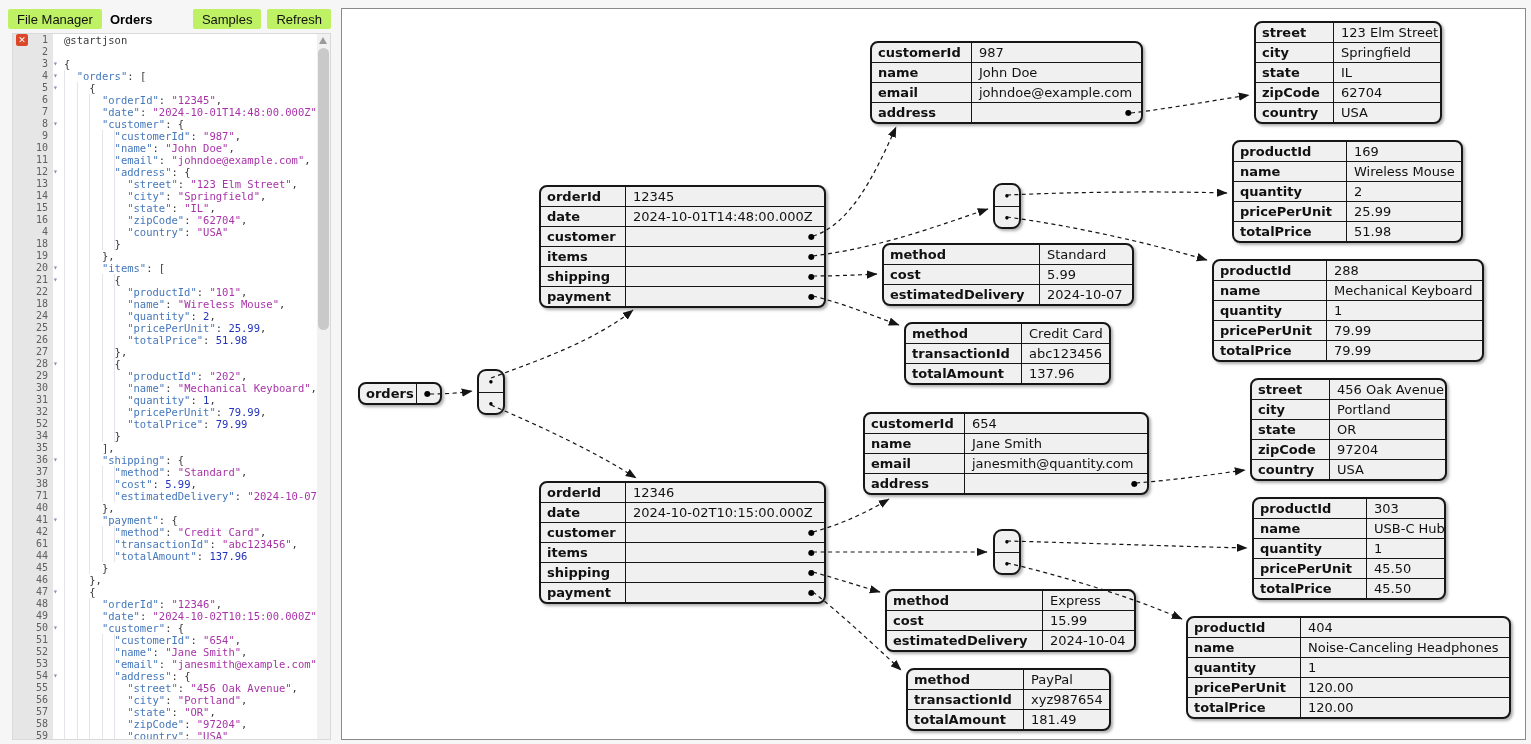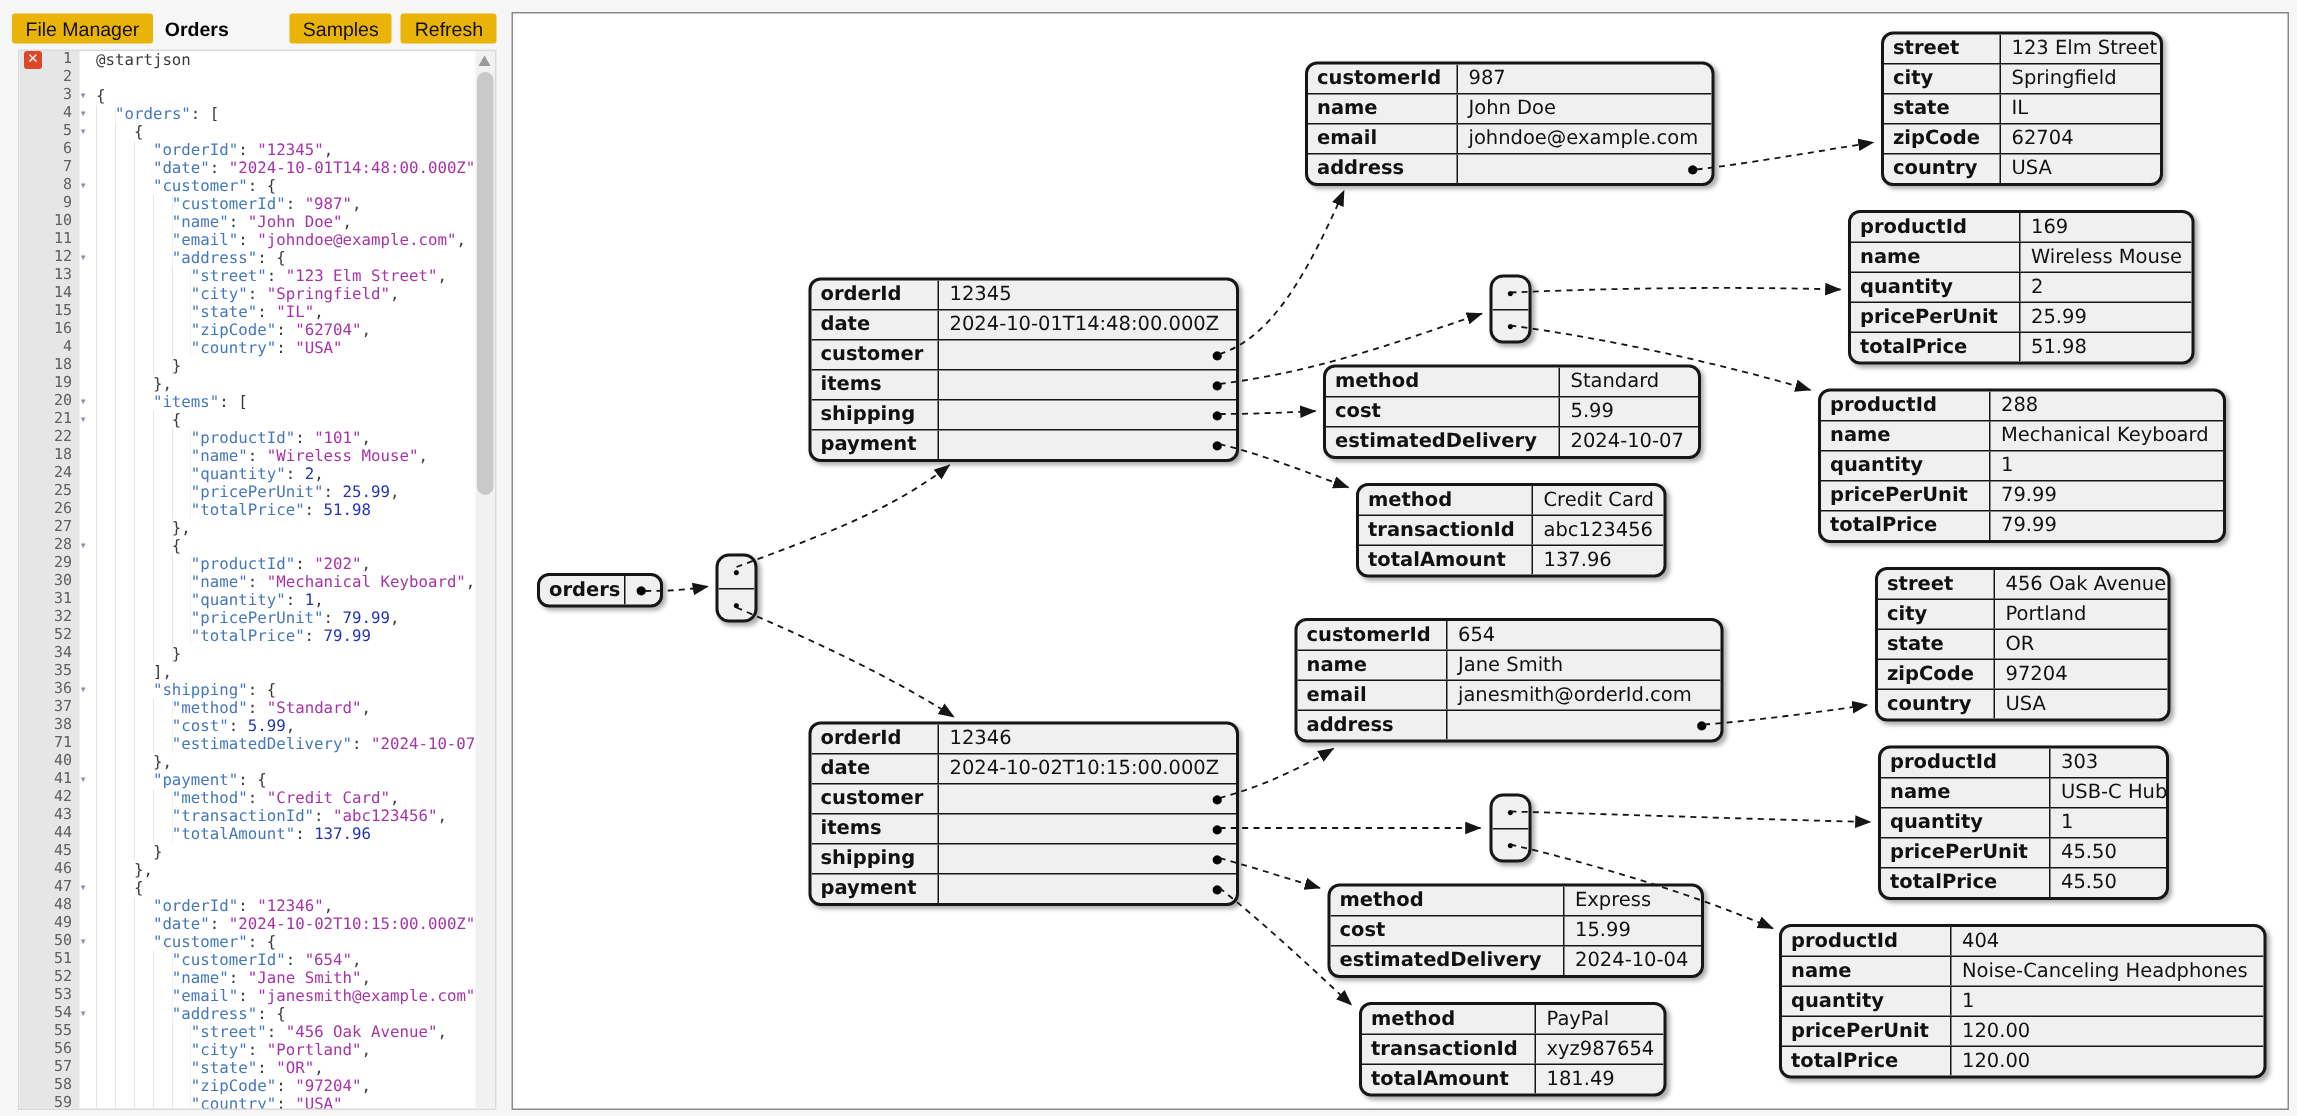--- a/index.html
+++ b/index.html
@@ -1,20 +1,20 @@
 <!DOCTYPE html>
 <html><head>
 <meta charset="utf-8">
 <style>
   html,body{margin:0;padding:0;width:1531px;height:744px;overflow:hidden;
     background:#f6f6f6;font-family:"Liberation Sans",sans-serif;}
   
   .left-panel{position:absolute;left:8px;top:8px;width:323px;bottom:4px;}
   .toolbar{position:absolute;left:0;top:0;right:0;height:22px;display:flex;align-items:center;gap:6px;}
-  .tb-btn{background:#eab308;color:#111;border:none;border-radius:2px;height:20px;
+  .tb-btn{background:#bef264;color:#111;border:none;border-radius:2px;height:20px;
     padding:0 9px;font:13px "Liberation Sans",sans-serif;cursor:pointer;}
   .tb-title{font:bold 13px "Liberation Sans",sans-serif;color:#000;padding:0 2px;}
   .tb-spacer{flex:1;}
   .editor{position:absolute;left:4px;right:0;top:25px;bottom:0;background:#fff;
     border:1px solid #d9d9d9;box-sizing:border-box;overflow:hidden;}
   .ed-line{position:relative;height:12px;line-height:12px;white-space:nowrap;
     font-family:"DejaVu Sans Mono",monospace;font-size:10.5px;}
   .ed-num{display:inline-block;width:40px;background:#e6e6e6;color:#606060;
     text-align:right;padding-right:5px;box-sizing:border-box;font-size:10px;vertical-align:top;}
   .ed-fold{display:inline-block;width:11px;color:#8890aa;font-size:8px;vertical-align:top;}
@@ -97,21 +97,21 @@
         <div class="ed-line"><span class="ed-num">52</span><span class="ed-fold"></span><span class="ed-code"><span class="tk-i">          </span><span class="tk-k">"totalPrice"</span><span class="tk-d">: </span><span class="tk-n">79.99</span></span></div>
         <div class="ed-line"><span class="ed-num">34</span><span class="ed-fold"></span><span class="ed-code"><span class="tk-i">        </span><span class="tk-d">}</span></span></div>
         <div class="ed-line"><span class="ed-num">35</span><span class="ed-fold"></span><span class="ed-code"><span class="tk-i">      </span><span class="tk-d">],</span></span></div>
         <div class="ed-line"><span class="ed-num">36</span><span class="ed-fold">▾</span><span class="ed-code"><span class="tk-i">      </span><span class="tk-k">"shipping"</span><span class="tk-d">: {</span></span></div>
         <div class="ed-line"><span class="ed-num">37</span><span class="ed-fold"></span><span class="ed-code"><span class="tk-i">        </span><span class="tk-k">"method"</span><span class="tk-d">: </span><span class="tk-s">"Standard"</span><span class="tk-d">,</span></span></div>
         <div class="ed-line"><span class="ed-num">38</span><span class="ed-fold"></span><span class="ed-code"><span class="tk-i">        </span><span class="tk-k">"cost"</span><span class="tk-d">: </span><span class="tk-n">5.99</span><span class="tk-d">,</span></span></div>
         <div class="ed-line"><span class="ed-num">71</span><span class="ed-fold"></span><span class="ed-code"><span class="tk-i">        </span><span class="tk-k">"estimatedDelivery"</span><span class="tk-d">: </span><span class="tk-s">"2024-10-07"</span></span></div>
         <div class="ed-line"><span class="ed-num">40</span><span class="ed-fold"></span><span class="ed-code"><span class="tk-i">      </span><span class="tk-d">},</span></span></div>
         <div class="ed-line"><span class="ed-num">41</span><span class="ed-fold">▾</span><span class="ed-code"><span class="tk-i">      </span><span class="tk-k">"payment"</span><span class="tk-d">: {</span></span></div>
         <div class="ed-line"><span class="ed-num">42</span><span class="ed-fold"></span><span class="ed-code"><span class="tk-i">        </span><span class="tk-k">"method"</span><span class="tk-d">: </span><span class="tk-s">"Credit Card"</span><span class="tk-d">,</span></span></div>
-        <div class="ed-line"><span class="ed-num">43</span><span class="ed-fold"></span><span class="ed-code"><span class="tk-i">        </span><span class="tk-k">"transactionId"</span><span class="tk-d">: </span><span class="tk-s">"abc123456"</span><span class="tk-d">,</span></span></div>
+        <div class="ed-line"><span class="ed-num">61</span><span class="ed-fold"></span><span class="ed-code"><span class="tk-i">        </span><span class="tk-k">"transactionId"</span><span class="tk-d">: </span><span class="tk-s">"abc123456"</span><span class="tk-d">,</span></span></div>
         <div class="ed-line"><span class="ed-num">44</span><span class="ed-fold"></span><span class="ed-code"><span class="tk-i">        </span><span class="tk-k">"totalAmount"</span><span class="tk-d">: </span><span class="tk-n">137.96</span></span></div>
         <div class="ed-line"><span class="ed-num">45</span><span class="ed-fold"></span><span class="ed-code"><span class="tk-i">      </span><span class="tk-d">}</span></span></div>
         <div class="ed-line"><span class="ed-num">46</span><span class="ed-fold"></span><span class="ed-code"><span class="tk-i">    </span><span class="tk-d">},</span></span></div>
         <div class="ed-line"><span class="ed-num">47</span><span class="ed-fold">▾</span><span class="ed-code"><span class="tk-i">    </span><span class="tk-d">{</span></span></div>
         <div class="ed-line"><span class="ed-num">48</span><span class="ed-fold"></span><span class="ed-code"><span class="tk-i">      </span><span class="tk-k">"orderId"</span><span class="tk-d">: </span><span class="tk-s">"12346"</span><span class="tk-d">,</span></span></div>
         <div class="ed-line"><span class="ed-num">49</span><span class="ed-fold"></span><span class="ed-code"><span class="tk-i">      </span><span class="tk-k">"date"</span><span class="tk-d">: </span><span class="tk-s">"2024-10-02T10:15:00.000Z"</span><span class="tk-d">,</span></span></div>
         <div class="ed-line"><span class="ed-num">50</span><span class="ed-fold">▾</span><span class="ed-code"><span class="tk-i">      </span><span class="tk-k">"customer"</span><span class="tk-d">: {</span></span></div>
         <div class="ed-line"><span class="ed-num">51</span><span class="ed-fold"></span><span class="ed-code"><span class="tk-i">        </span><span class="tk-k">"customerId"</span><span class="tk-d">: </span><span class="tk-s">"654"</span><span class="tk-d">,</span></span></div>
         <div class="ed-line"><span class="ed-num">52</span><span class="ed-fold"></span><span class="ed-code"><span class="tk-i">        </span><span class="tk-k">"name"</span><span class="tk-d">: </span><span class="tk-s">"Jane Smith"</span><span class="tk-d">,</span></span></div>
         <div class="ed-line"><span class="ed-num">53</span><span class="ed-fold"></span><span class="ed-code"><span class="tk-i">        </span><span class="tk-k">"email"</span><span class="tk-d">: </span><span class="tk-s">"janesmith@example.com"</span><span class="tk-d">,</span></span></div>
@@ -305,21 +305,21 @@
         <div class="drow">
           <span class="dkey" style="width: 100px;">customerId</span>
           <span class="dval">654</span>
         </div>
         <div class="drow">
           <span class="dkey" style="width: 100px;">name</span>
           <span class="dval">Jane Smith</span>
         </div>
         <div class="drow">
           <span class="dkey" style="width: 100px;">email</span>
-          <span class="dval">janesmith@orderId.com</span>
+          <span class="dval">janesmith@quantity.com</span>
         </div>
         <div class="drow">
           <span class="dkey" style="width: 100px;">address</span>
           <span class="dval bul">●</span>
         </div>
       </div>
       <div class="dnode" style="left: 908px; top: 369px; width: 197px;">
         <div class="drow">
           <span class="dkey" style="width: 78px;">street</span>
           <span class="dval">456 Oak Avenue</span>

